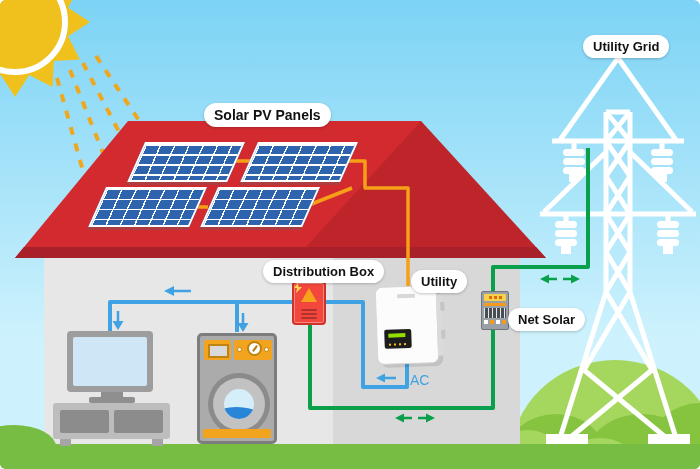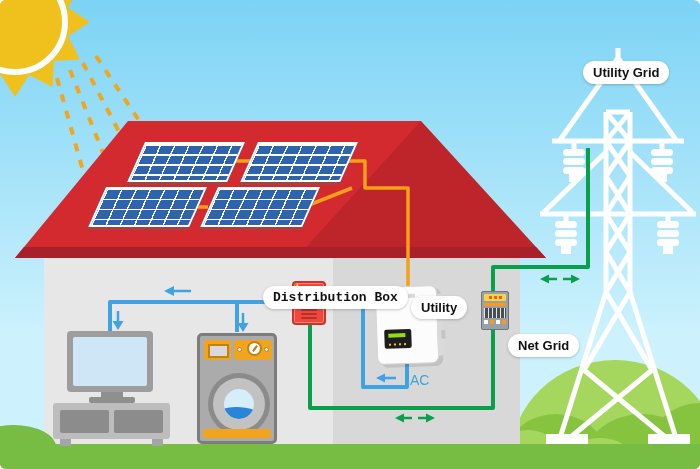--- a/index.html
+++ b/index.html
@@ -1,21 +1,21 @@
 <!DOCTYPE html>
 <html style="--c-sky-top: #7CD3F5; --c-sky-bottom: #CDF2FD; --c-sun: #F0C11C; --c-sun-ray: #F0A71B; --c-roof: #D32A2F; --c-roof-band: #A8202A; --c-panel: #2E63AE; --c-wall: #E7E7E7; --c-wall-shade: #D8D8D8; --c-grass: #77BD43; --c-bush-light: #A5D75E; --c-bush-dark: #86C440; --c-wire-dc: #F6A018; --c-wire-ac: #3FA2E2; --c-wire-grid: #0AA04B; --c-box-red: #F3473E; --c-device-orange: #F2A41F; --c-tower: #FFFFFF; --c-label-bg: #FFFFFF; --c-label-text: #111111;"><head>
 <meta charset="utf-8">
 <style>
   html,body{margin:0;padding:0;background:#fff;font-family:"Liberation Sans",sans-serif;}
   .scene{position:relative;width:700px;height:469px;overflow:hidden;border-radius:6px;
     background:linear-gradient(180deg,var(--c-sky-top) 0%,var(--c-sky-bottom) 72%);}
   .scene svg{position:absolute;left:0;top:0;}
   .label{position:absolute;background:var(--c-label-bg);color:var(--c-label-text);
     font-weight:bold;font-size:13px;line-height:1;padding:5px 10px;border-radius:12px;
-    box-shadow:0 1px 3px rgba(0,0,0,.22);white-space:nowrap;z-index:30;margin-top:26px;}
+    box-shadow:0 1px 3px rgba(0,0,0,.22);white-space:nowrap;z-index:30;}
   .label.big{font-size:14px;}
   .ac-tag{position:absolute;left:410px;top:372px;color:var(--c-wire-ac);font-weight:normal;font-size:14px;z-index:30;}
   
   .panel{position:absolute;transform:skewX(-24deg);transform-origin:0 0;z-index:6;
     background-color:var(--c-panel);
     background-image:repeating-linear-gradient(90deg,#fff 0 1.5px,transparent 1.5px 14.28px),
                      repeating-linear-gradient(180deg,#fff 0 1.5px,transparent 1.5px 10px);
     border:2px solid #fff;box-sizing:border-box;box-shadow:0 3px 0 rgba(100,100,100,.35);}
   
   .dev{position:absolute;z-index:20;}
@@ -269,19 +269,20 @@
       <div class="m-dot" style="left:15px;"></div>
     </div>
     <div class="m-bar"></div>
     <div class="m-stripes"></div>
     <div class="m-sq" style="left:2px;background:#fff;"></div>
     <div class="m-sq" style="left:8px;background:#f59b1e;"></div>
     <div class="m-sq" style="left:14px;background:#fff;"></div>
     <div class="m-sq" style="left:20px;background:#f59b1e;"></div>
   </div>
 
+  <div class="label big" style="left:204px;top:103px;">Solar PV Panels</div>
   <div class="label" style="left:583px;top:35px;">Utility Grid</div>
-  <div class="label" style="left:263px;top:260px;font-family:Liberation Mono, monospace;">Distribution Box</div>
+  <div class="label" style="left:263px;top:260px;">Distribution Box</div>
   <div class="label" style="left:411px;top:270px;">Utility</div>
-  <div class="label" style="left:508px;top:308px;">Net Grid</div>
+  <div class="label" style="left:508px;top:308px;">Net Solar</div>
   <div class="ac-tag">AC</div>
 
 </div>
 
 </body></html>

